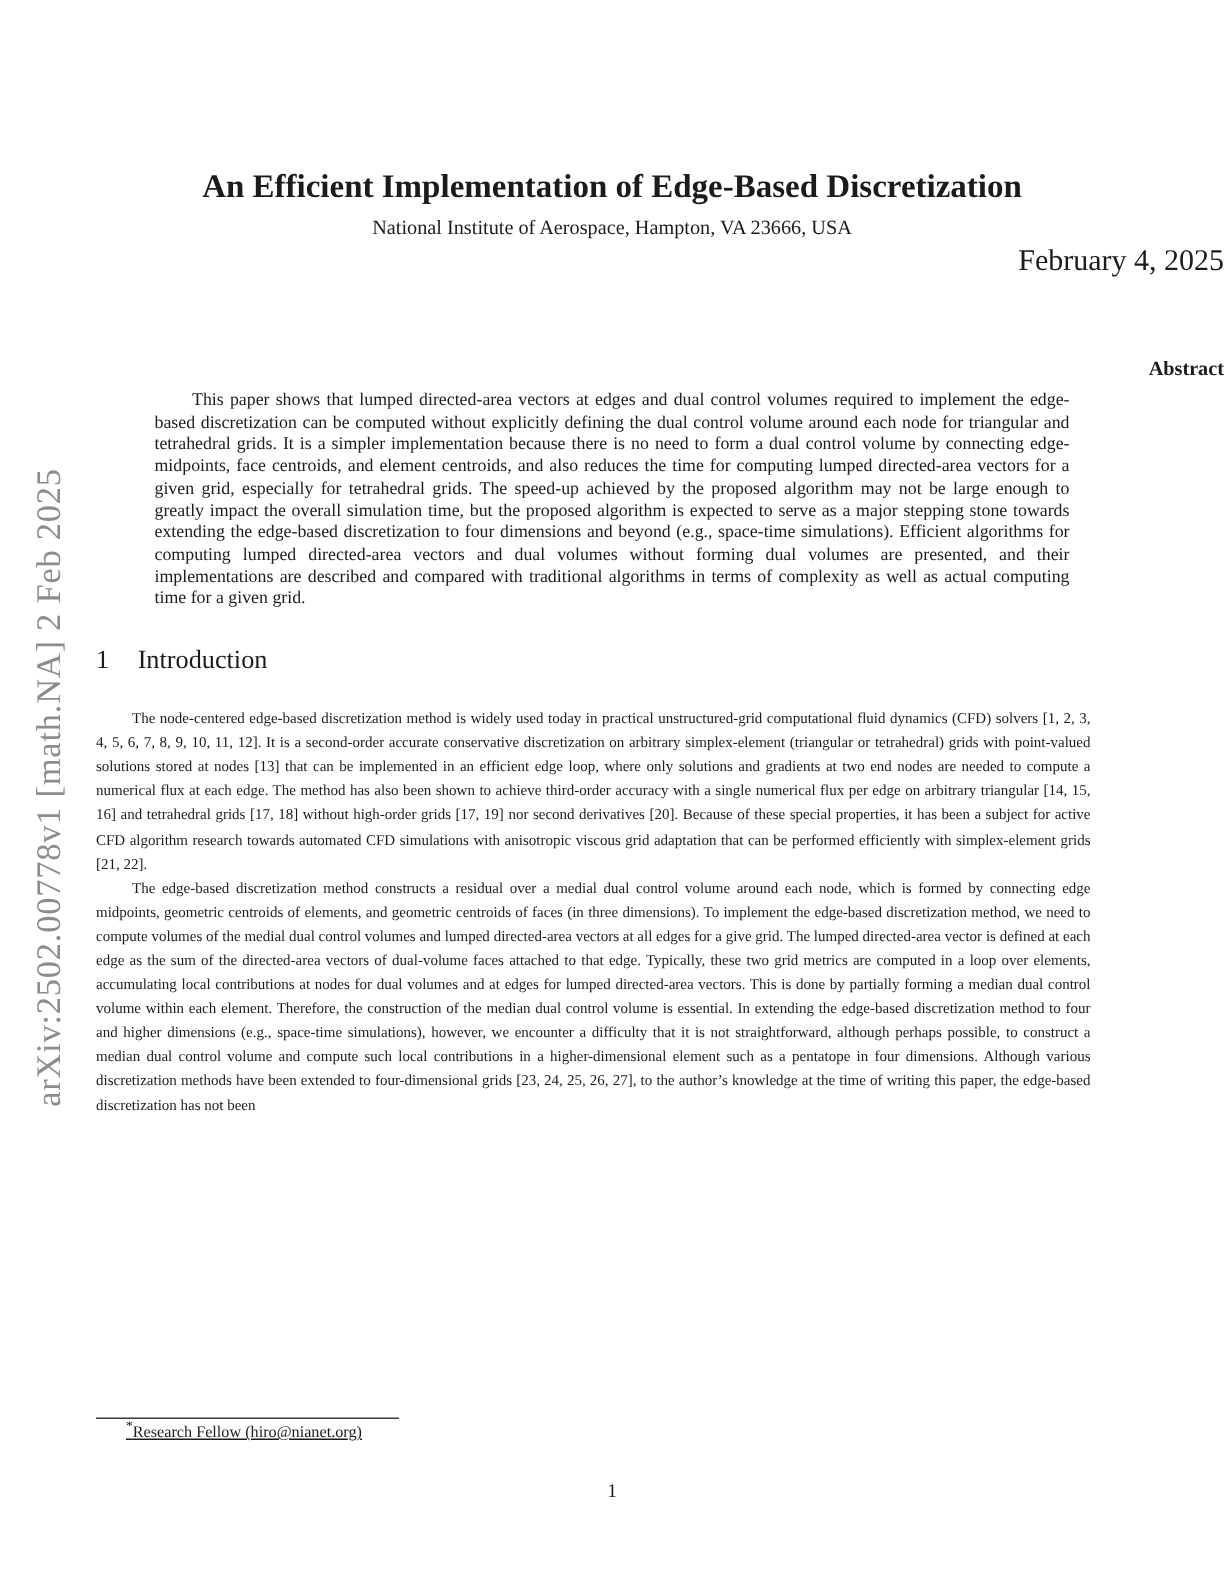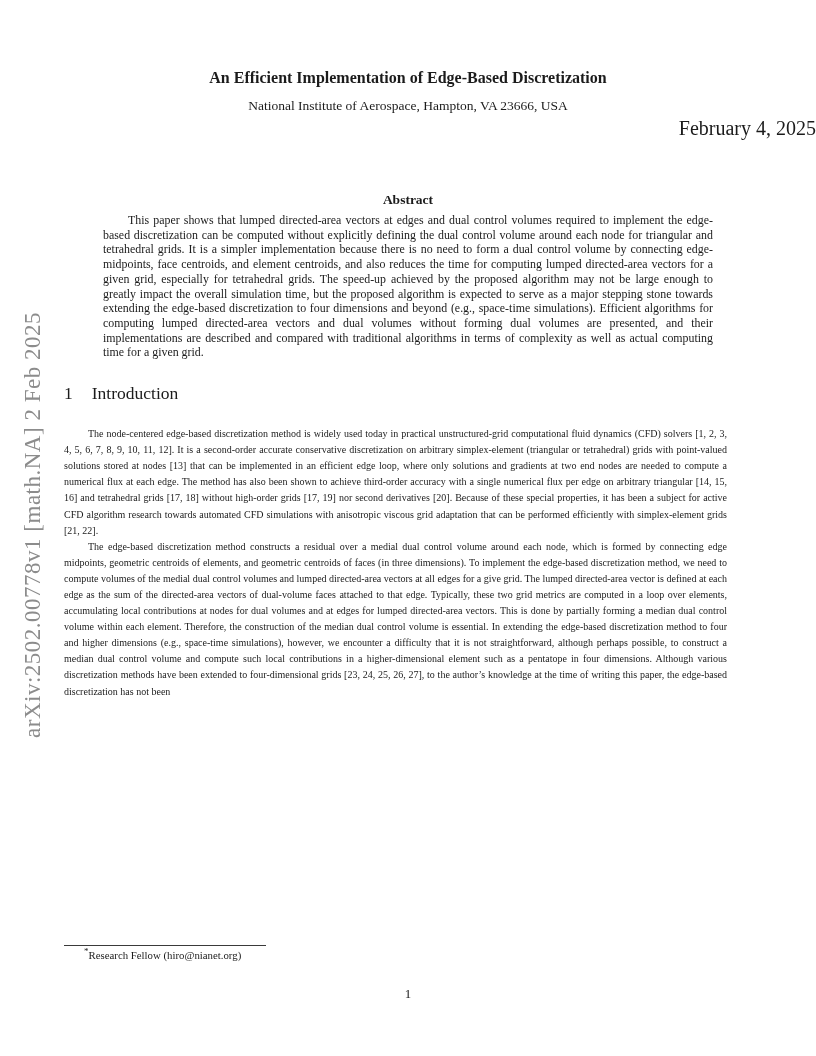--- a/index.html
+++ b/index.html
@@ -22,23 +22,23 @@
     top: 525px;
     transform: translate(-50%, -50%) rotate(-90deg);
     transform-origin: center center;
     white-space: nowrap;
     font-size: 23px;
     color: #8c8c8c;
     letter-spacing: 0.5px;
   }
   .title {
     margin: 0;
-    padding-top: 63px;
+    padding-top: 109px;
     text-align: center;
-    font-size: 16px;
+    font-size: 22px;
     font-weight: bold;
     line-height: 30px;
   }
   .author {
     margin-top: 9px;
     text-align: center;
     font-size: 14.5px;
   }
   .author sup, .footnote sup {
     font-size: 9px;
@@ -50,21 +50,21 @@
     text-align: center;
     font-size: 13.5px;
   }
   .date {
     margin-top: 3px;
     text-align: right;
     font-size: 20px;
   }
   .abstract-heading {
     margin-top: 52px;
-    text-align: center;
+    text-align: right;
     font-size: 13.5px;
     font-weight: bold;
   }
   .abstract-body {
     margin: 5px auto 12px auto;
     width: 610px;
     font-size: 11.9px;
     line-height: 14.7px;
     text-align: justify;
     text-indent: 25px;
@@ -97,20 +97,21 @@
     border-top: 1px solid #3a3a3a;
   }
   .footnote {
     position: absolute;
     left: 64px;
     top: 949px;
     width: 688px;
     font-size: 10.8px;
     padding-left: 0;
     text-indent: 20px;
+    text-decoration: underline;
   }
   .page-number {
     position: absolute;
     left: 0;
     top: 986px;
     width: 816px;
     text-align: center;
     font-size: 13px;
   }
 </style>

